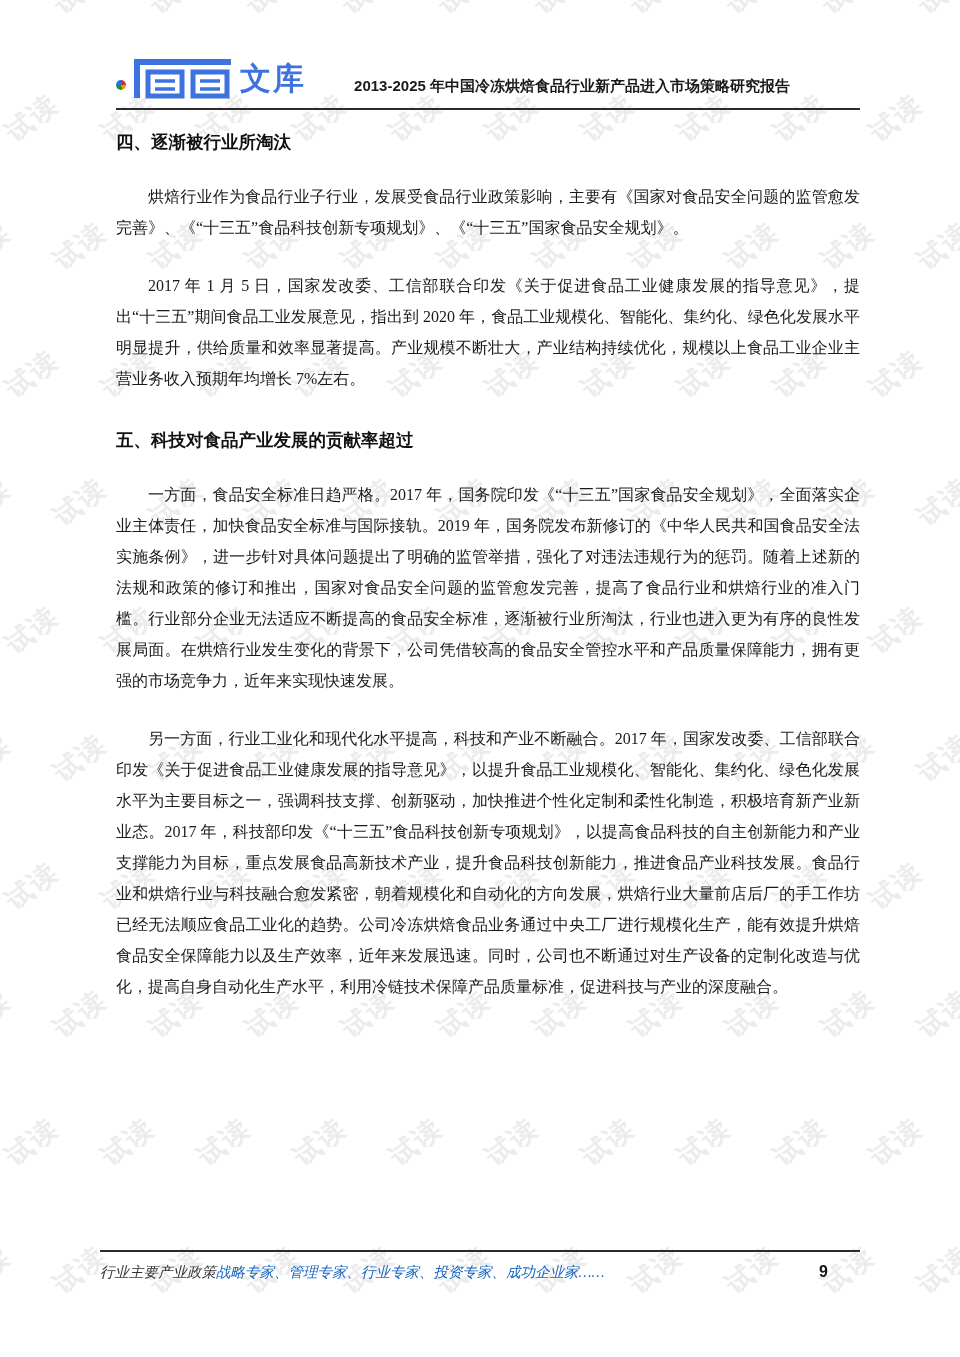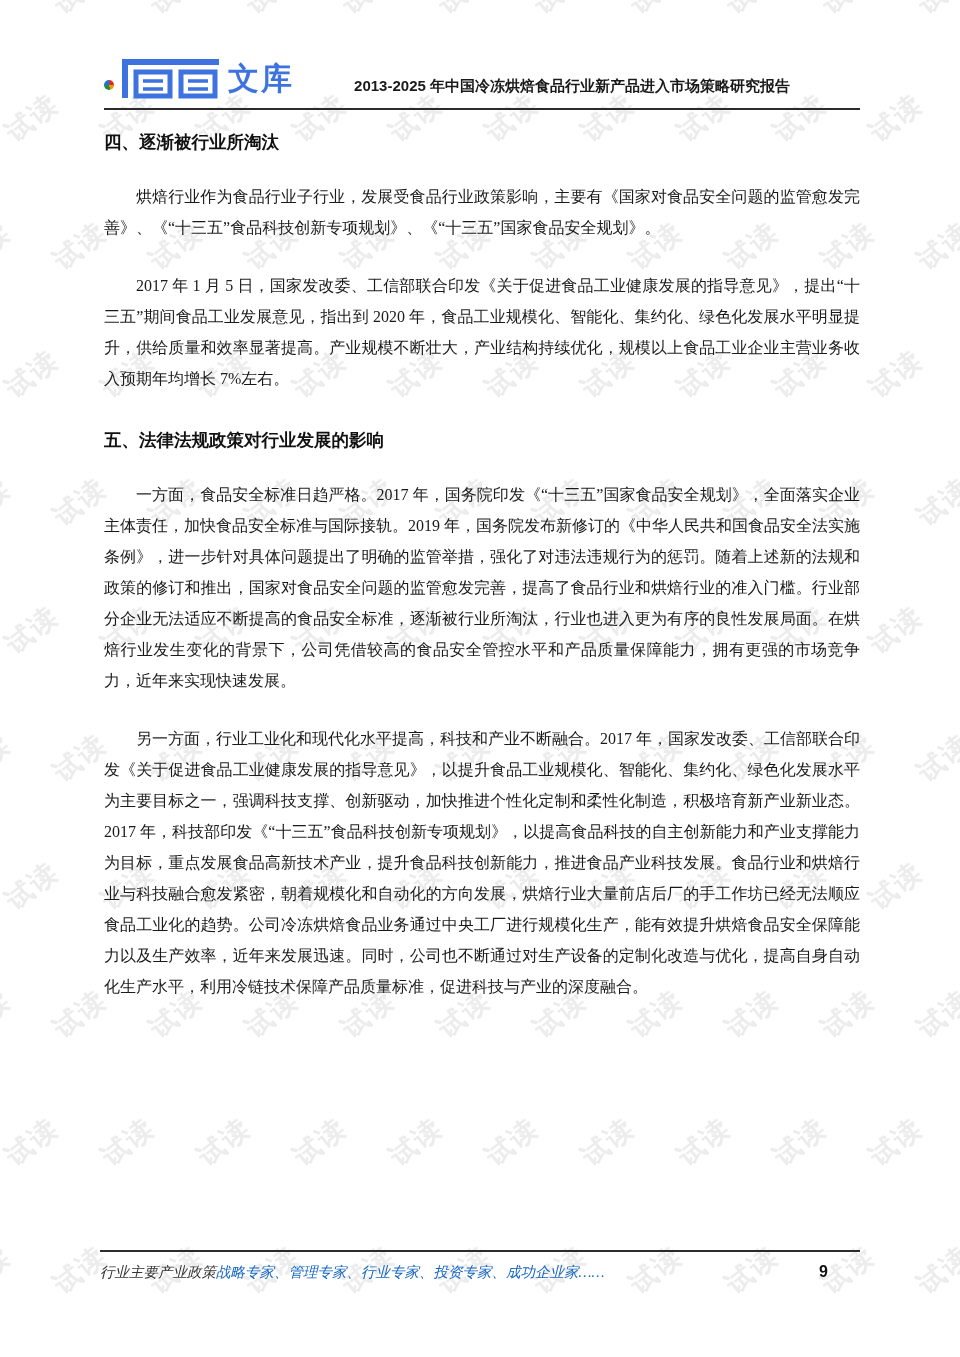--- a/index.html
+++ b/index.html
@@ -17,21 +17,21 @@
     position:absolute;
     font-family:"Liberation Sans", sans-serif;
     font-weight:bold;
     font-size:27px;
     transform:rotate(-38deg);
     white-space:nowrap;
     letter-spacing:2px;
     user-select:none;
   }
   
-  .content { position:absolute; left:104px; right:100px; top:0; z-index:1; }
+  .content { position:absolute; left:116px; right:100px; top:0; z-index:1; }
   .doc-header {
     display:flex; align-items:flex-end; justify-content:space-between;
     margin-top:56px; padding-bottom:8px;
     border-bottom:2px solid #2b2b2b;
   }
   .logo { display:flex; align-items:center; gap:7px; }
   .logo-dot {
     width:10px; height:10px; border-radius:50%;
     background:conic-gradient(#d93025 0 25%, #f29900 25% 45%, #1e8e3e 45% 75%, #1a73e8 75% 100%);
     margin-top:14px;
@@ -218,21 +218,21 @@
         </svg>
         <span class="logo-text">文库</span>
       </div>
       <div class="header-title">2013-2025 年中国冷冻烘焙食品行业新产品进入市场策略研究报告</div>
     </div>
 
     <h2 class="section-heading first">四、逐渐被行业所淘汰</h2>
     <p class="body-para">烘焙行业作为食品行业子行业，发展受食品行业政策影响，主要有《国家对食品安全问题的监管愈发完善》、《“十三五”食品科技创新专项规划》、《“十三五”国家食品安全规划》。</p>
     <p class="body-para">2017 年 1 月 5 日，国家发改委、工信部联合印发《关于促进食品工业健康发展的指导意见》，提出“十三五”期间食品工业发展意见，指出到 2020 年，食品工业规模化、智能化、集约化、绿色化发展水平明显提升，供给质量和效率显著提高。产业规模不断壮大，产业结构持续优化，规模以上食品工业企业主营业务收入预期年均增长 7%左右。</p>
 
-    <h2 class="section-heading second">五、法律法规政策对行业发展的影响</h2>
+    <h2 class="section-heading second">五、科技对食品产业发展的贡献率超过</h2>
     <p class="body-para">一方面，食品安全标准日趋严格。2017 年，国务院印发《“十三五”国家食品安全规划》，全面落实企业主体责任，加快食品安全标准与国际接轨。2019 年，国务院发布新修订的《中华人民共和国食品安全法实施条例》，进一步针对具体问题提出了明确的监管举措，强化了对违法违规行为的惩罚。随着上述新的法规和政策的修订和推出，国家对食品安全问题的监管愈发完善，提高了食品行业和烘焙行业的准入门槛。行业部分企业无法适应不断提高的食品安全标准，逐渐被行业所淘汰，行业也进入更为有序的良性发展局面。在烘焙行业发生变化的背景下，公司凭借较高的食品安全管控水平和产品质量保障能力，拥有更强的市场竞争力，近年来实现快速发展。</p>
     <p class="body-para">另一方面，行业工业化和现代化水平提高，科技和产业不断融合。2017 年，国家发改委、工信部联合印发《关于促进食品工业健康发展的指导意见》，以提升食品工业规模化、智能化、集约化、绿色化发展水平为主要目标之一，强调科技支撑、创新驱动，加快推进个性化定制和柔性化制造，积极培育新产业新业态。2017 年，科技部印发《“十三五”食品科技创新专项规划》，以提高食品科技的自主创新能力和产业支撑能力为目标，重点发展食品高新技术产业，提升食品科技创新能力，推进食品产业科技发展。食品行业和烘焙行业与科技融合愈发紧密，朝着规模化和自动化的方向发展，烘焙行业大量前店后厂的手工作坊已经无法顺应食品工业化的趋势。公司冷冻烘焙食品业务通过中央工厂进行规模化生产，能有效提升烘焙食品安全保障能力以及生产效率，近年来发展迅速。同时，公司也不断通过对生产设备的定制化改造与优化，提高自身自动化生产水平，利用冷链技术保障产品质量标准，促进科技与产业的深度融合。</p>
 
   </div>
 
   <div class="doc-footer">
     <div class="slogan">
       <span class="slogan-prefix">行业主要产业政策</span><span class="slogan-highlight">战略专家、管理专家、行业专家、投资专家、成功企业家……</span>
     </div>
     <div class="page-number">9</div>

